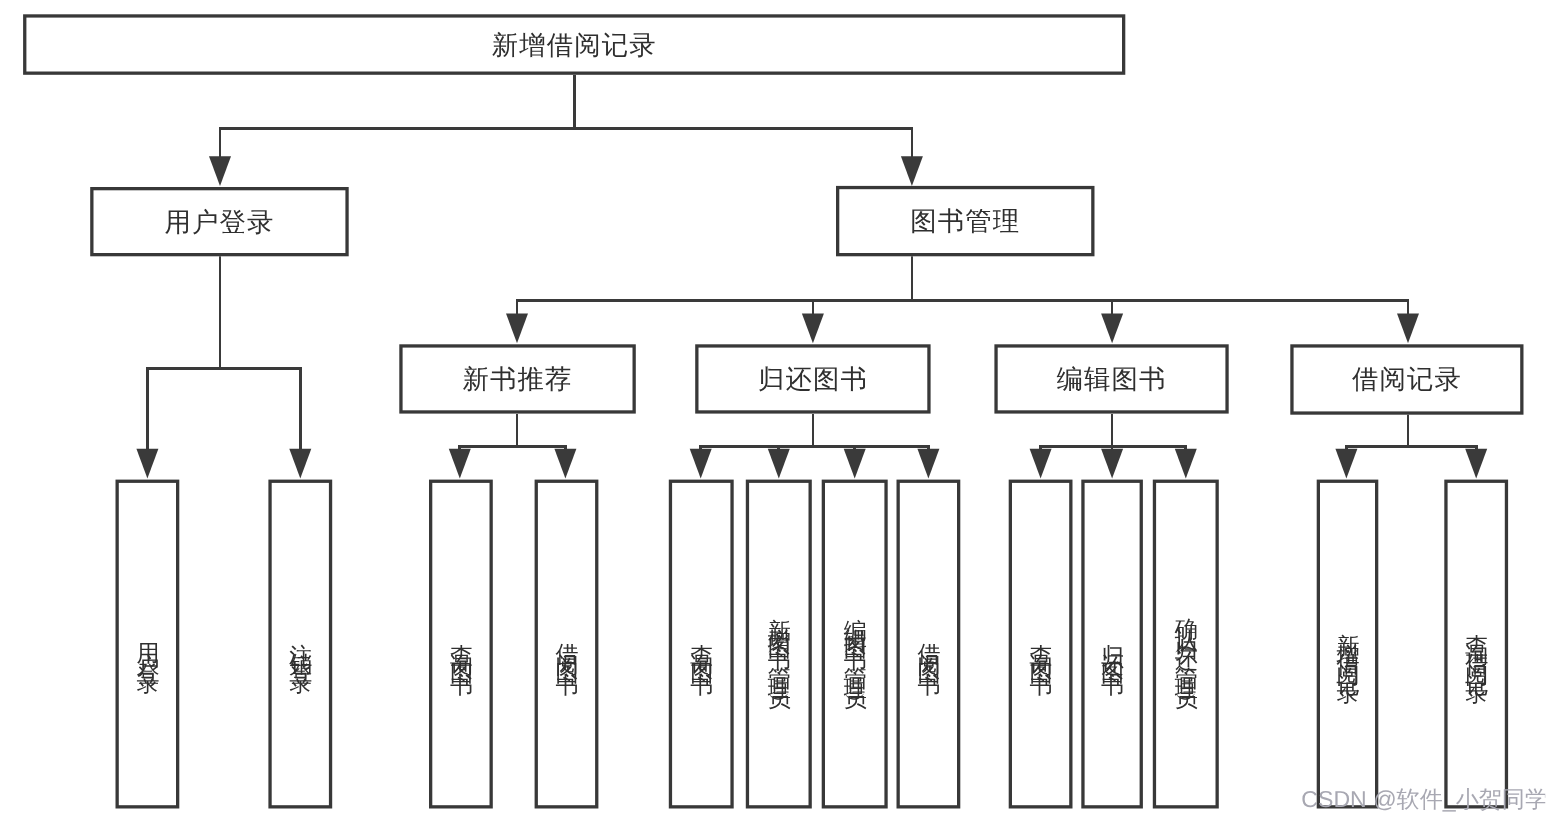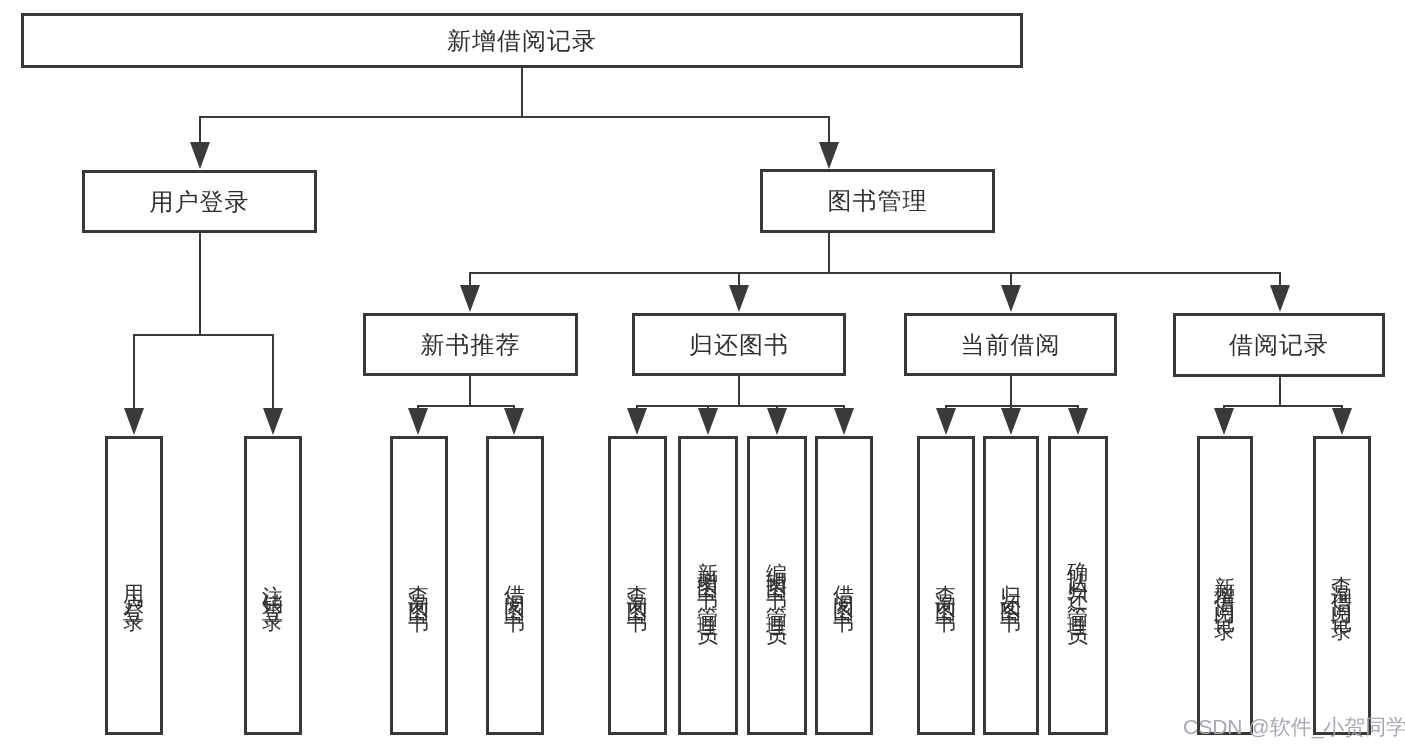--- a/index.html
+++ b/index.html
@@ -106,21 +106,21 @@
     <span>图书管理</span>
   </div>
 
   <div class="node h-node" style="left:363px; top:313px; width:215px; height:63px;">
     <span>新书推荐</span>
   </div>
   <div class="node h-node" style="left:632px; top:313px; width:214px; height:63px;">
     <span>归还图书</span>
   </div>
   <div class="node h-node" style="left:904px; top:313px; width:213px; height:63px;">
-    <span>当前借阅</span>
+    <span>编辑图书</span>
   </div>
   <div class="node h-node" style="left:1173px; top:313px; width:212px; height:64px;">
     <span>借阅记录</span>
   </div>
 
   <div class="node v-node" style="left:105px; top:436px; width:58px; height:299px;">
     <span>用户登录</span>
   </div>
   <div class="node v-node" style="left:244px; top:436px; width:58px; height:299px;">
     <span>注销登录</span>

